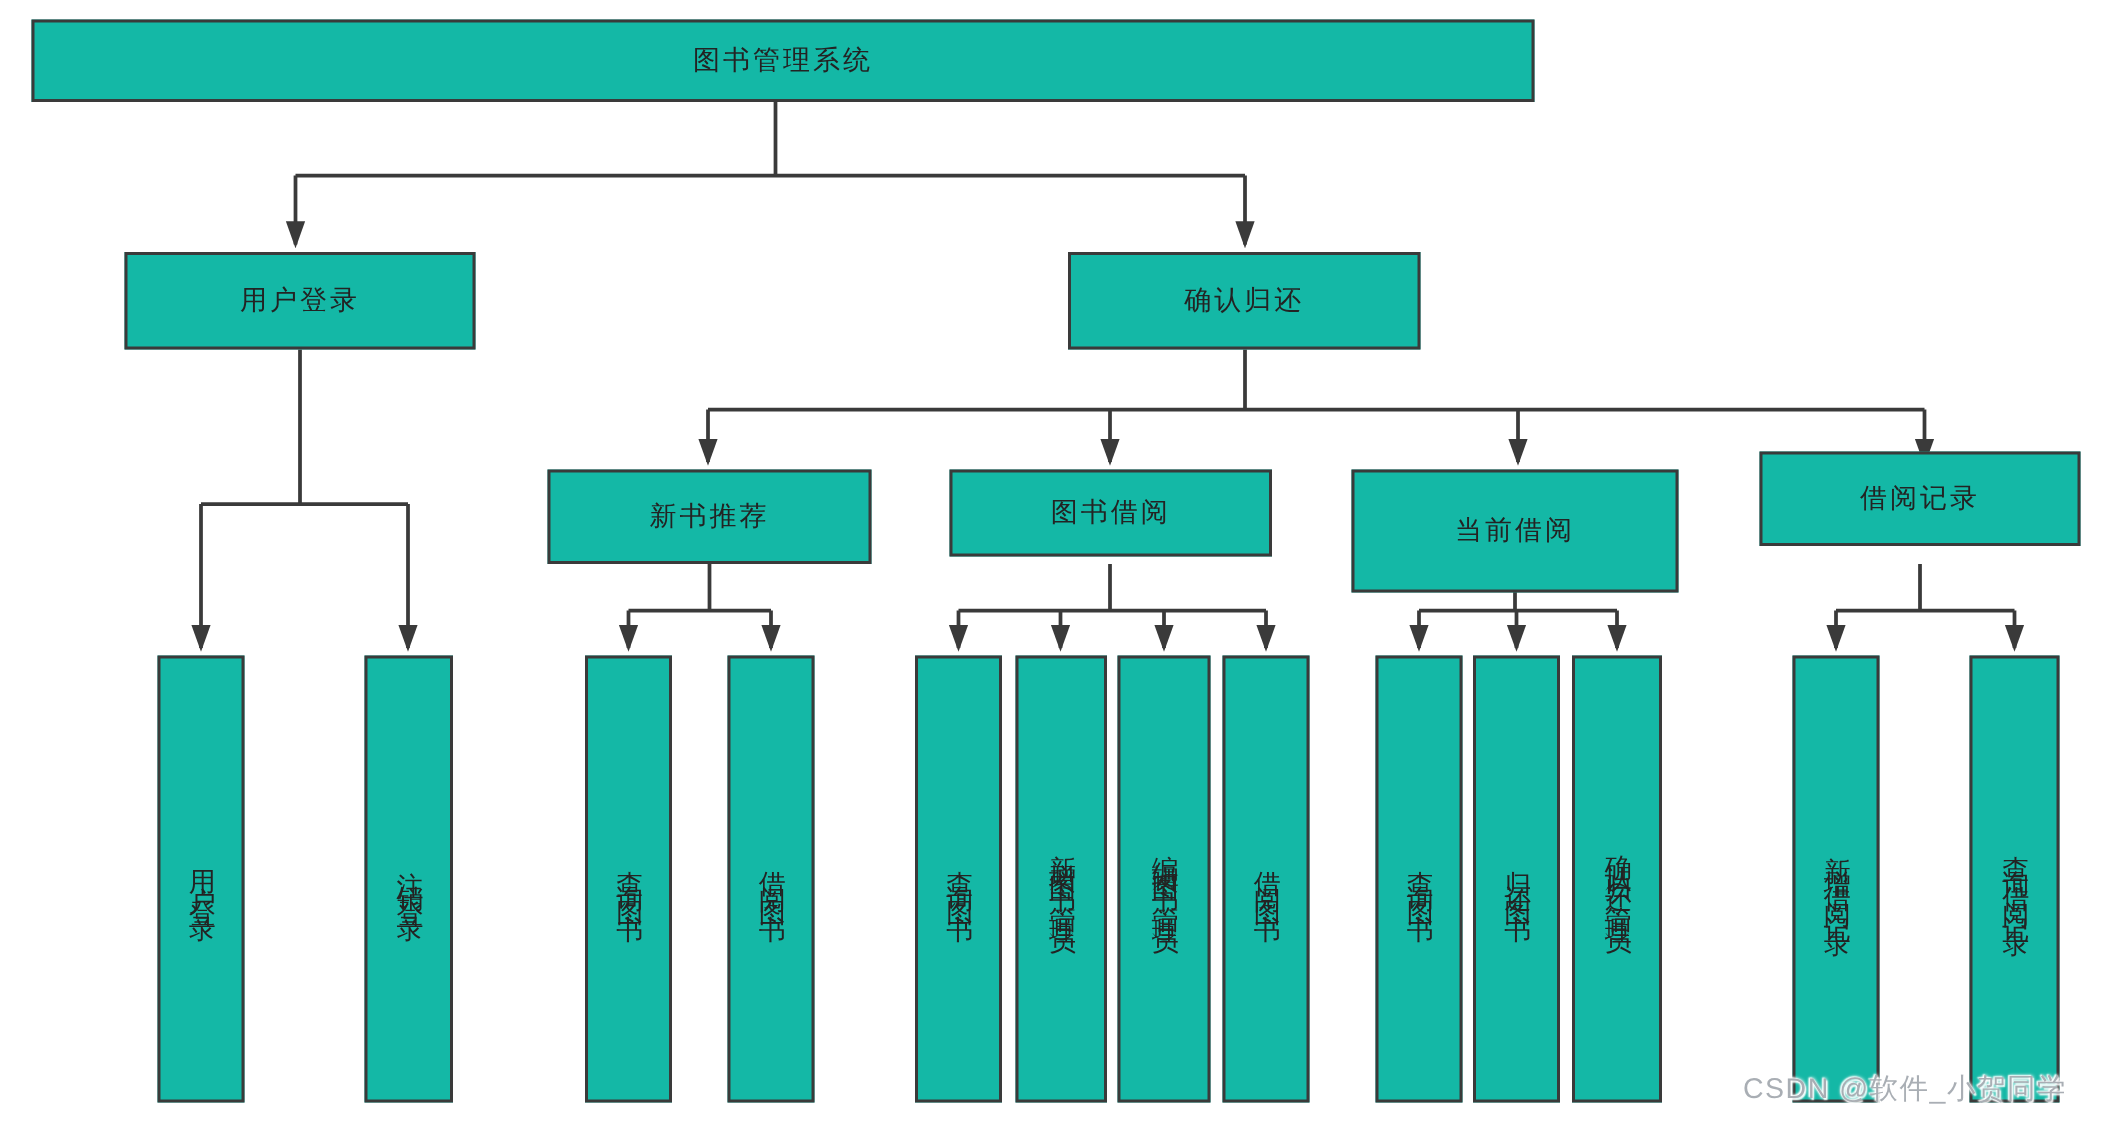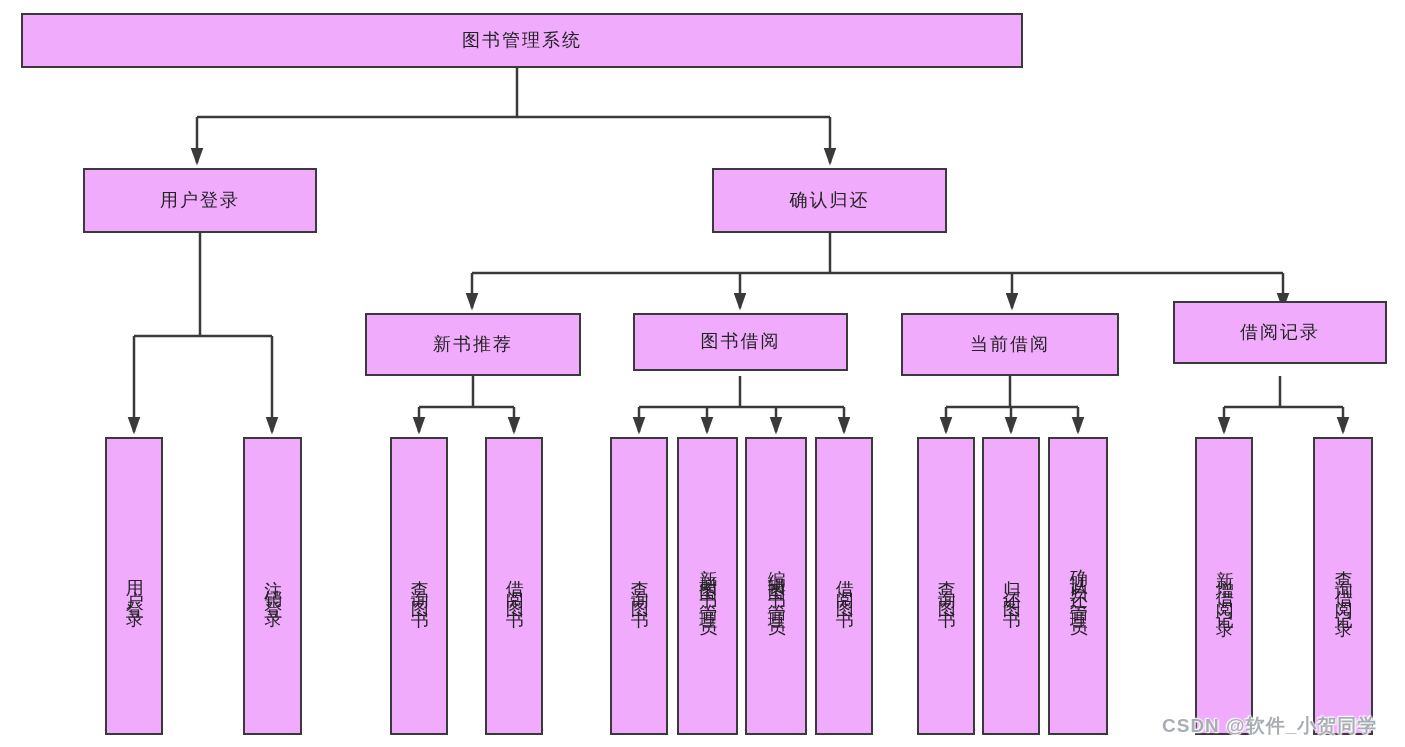--- a/index.html
+++ b/index.html
@@ -16,21 +16,21 @@
     background:#ffffff;
     overflow:hidden;
   }
   .connectors{
     position:absolute;
     left:0;top:0;
     width:1405px;height:747px;
   }
   .node{
     position:absolute;
-    background:#f0abfc;
+    background:#14b8a6;
     border:2.5px solid var(--line);
     color:var(--text);
     display:flex;
     align-items:center;
     justify-content:center;
     font-size:18px;
     letter-spacing:2px;
     line-height:1.2;
   }
   .vbox{
@@ -43,21 +43,20 @@
   .watermark{
     position:absolute;
     left:1162px;
     top:713px;
     font-size:19px;
     letter-spacing:1px;
     color:#a9aeb4;
     text-shadow:0 0 2px #ffffff,0 0 3px #ffffff,1px 1px 1px #ffffff,-1px -1px 1px #ffffff;
     white-space:nowrap;
     z-index:5;
-    font-weight:bold;
   }
 </style>
 </head>
 <body>
 
 <div class="canvas">
 
   <svg class="connectors" viewBox="0 0 1405 747" xmlns="http://www.w3.org/2000/svg" aria-hidden="true">
     <defs>
       <marker id="arrow" viewBox="0 0 14 10" refX="12" refY="5" markerWidth="7.2" markerHeight="5.6" orient="auto">
@@ -108,21 +107,21 @@
     </g>
   </svg>
 
   <div class="node" style="left:21px;top:13px;width:1002px;height:55px;">图书管理系统</div>
 
   <div class="node" style="left:83px;top:168px;width:234px;height:65px;">用户登录</div>
   <div class="node" style="left:712px;top:168px;width:235px;height:65px;">确认归还</div>
 
   <div class="node" style="left:365px;top:313px;width:216px;height:63px;">新书推荐</div>
   <div class="node" style="left:633px;top:313px;width:215px;height:58px;">图书借阅</div>
-  <div class="node" style="left:901px;top:313px;width:218px;height:63px;">当前借阅</div>
+  <div class="node" style="left:901px;top:313px;width:218px;height:82px;">当前借阅</div>
   <div class="node" style="left:1173px;top:301px;width:214px;height:63px;">借阅记录</div>
 
   <div class="node vbox" style="left:105px;top:437px;width:58px;height:298px;">用户登录</div>
   <div class="node vbox" style="left:243px;top:437px;width:59px;height:298px;">注销登录</div>
 
   <div class="node vbox" style="left:390px;top:437px;width:58px;height:298px;">查询图书</div>
   <div class="node vbox" style="left:485px;top:437px;width:58px;height:298px;">借阅图书</div>
 
   <div class="node vbox" style="left:610px;top:437px;width:58px;height:298px;">查询图书</div>
   <div class="node vbox" style="left:677px;top:437px;width:61px;height:298px;letter-spacing:7px;">新增图书（管理员）</div>

